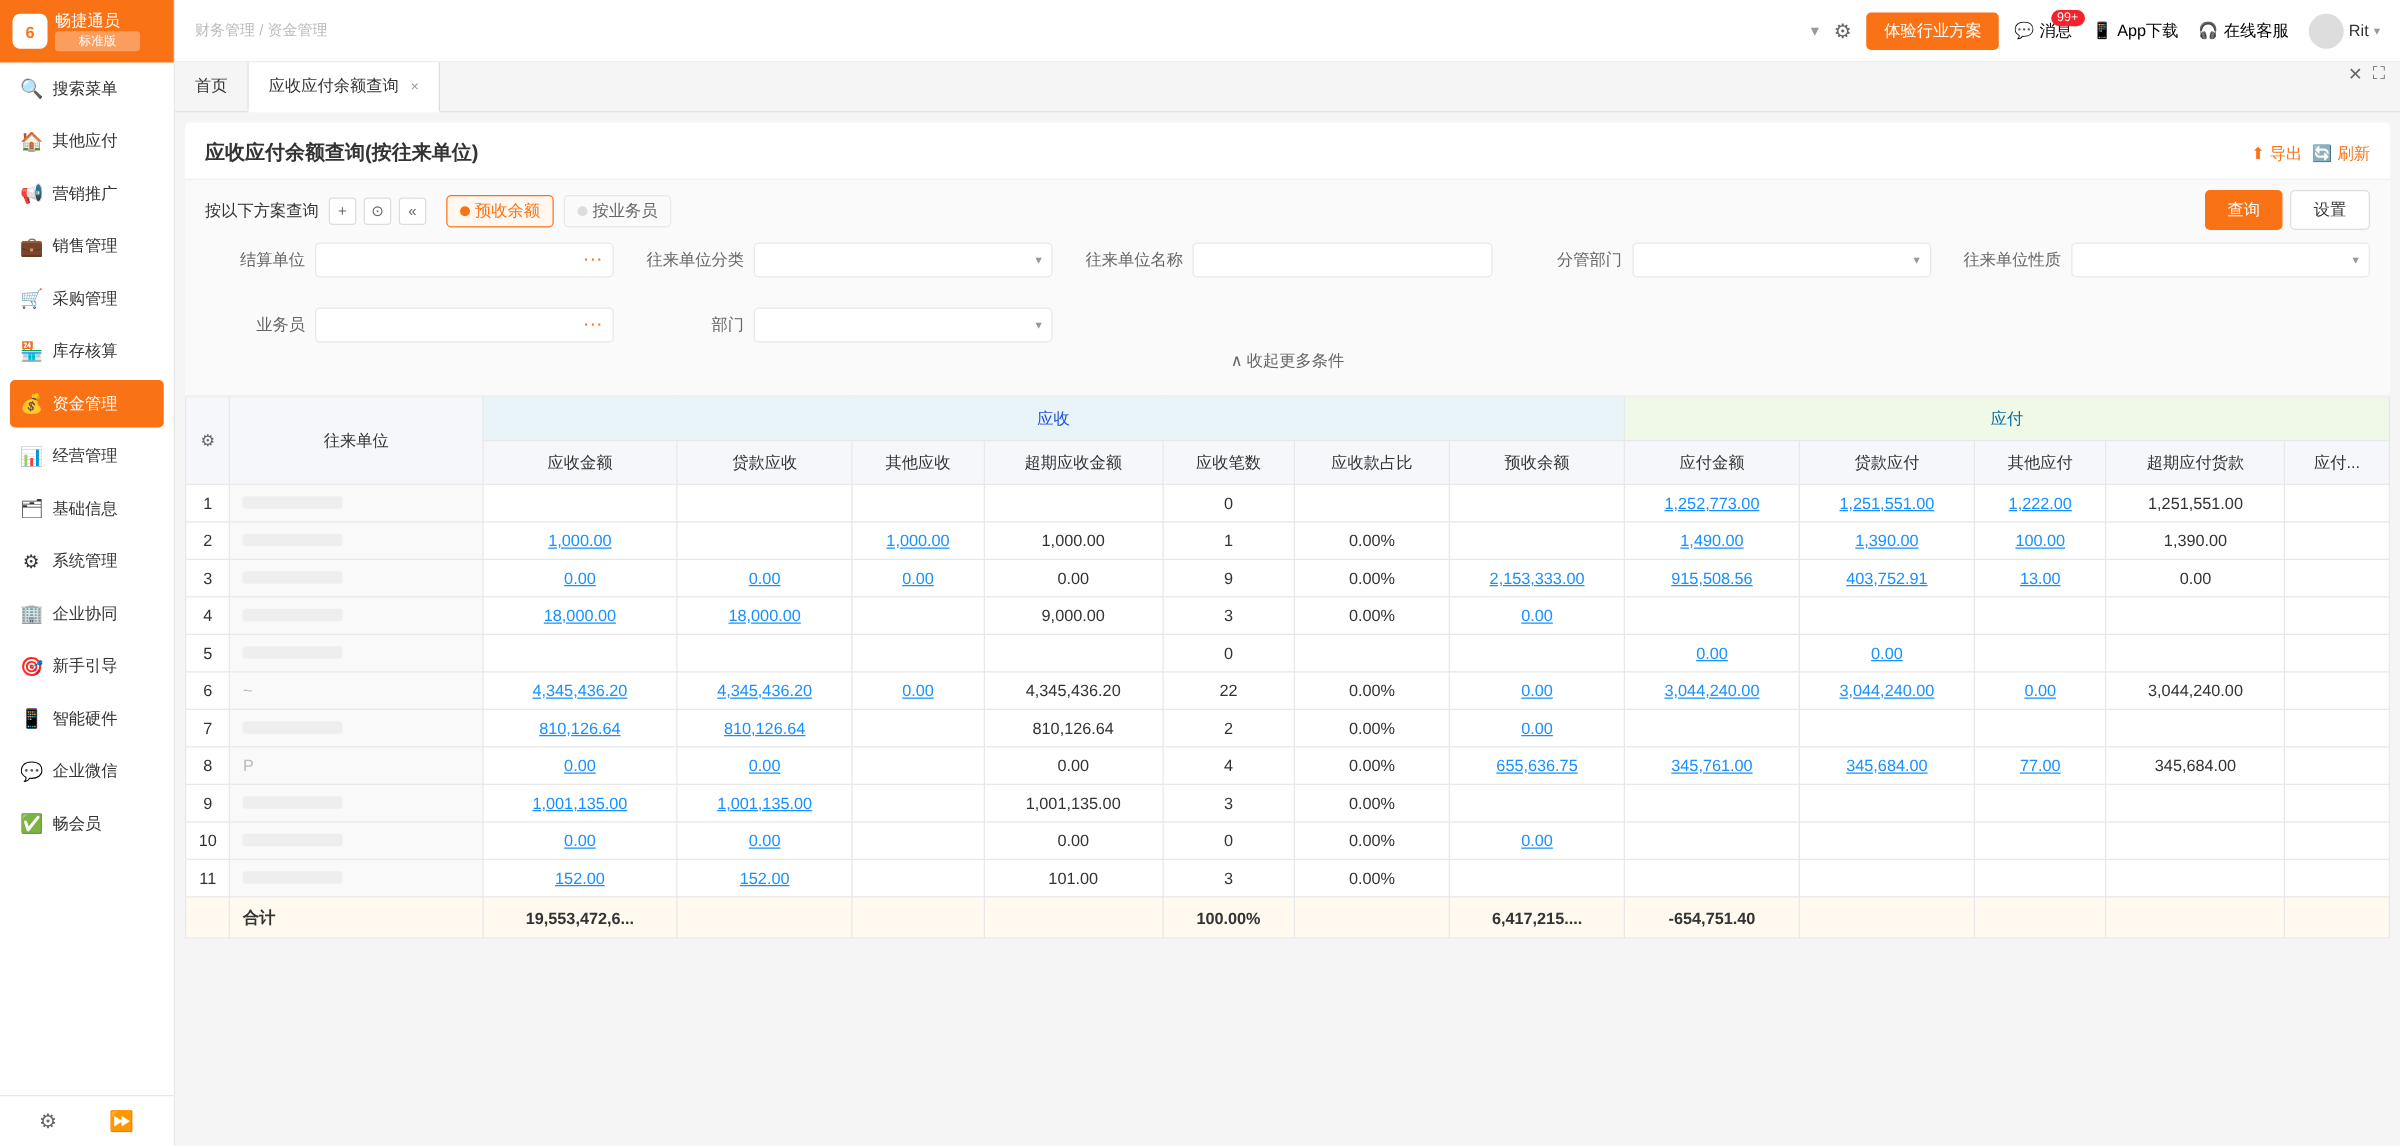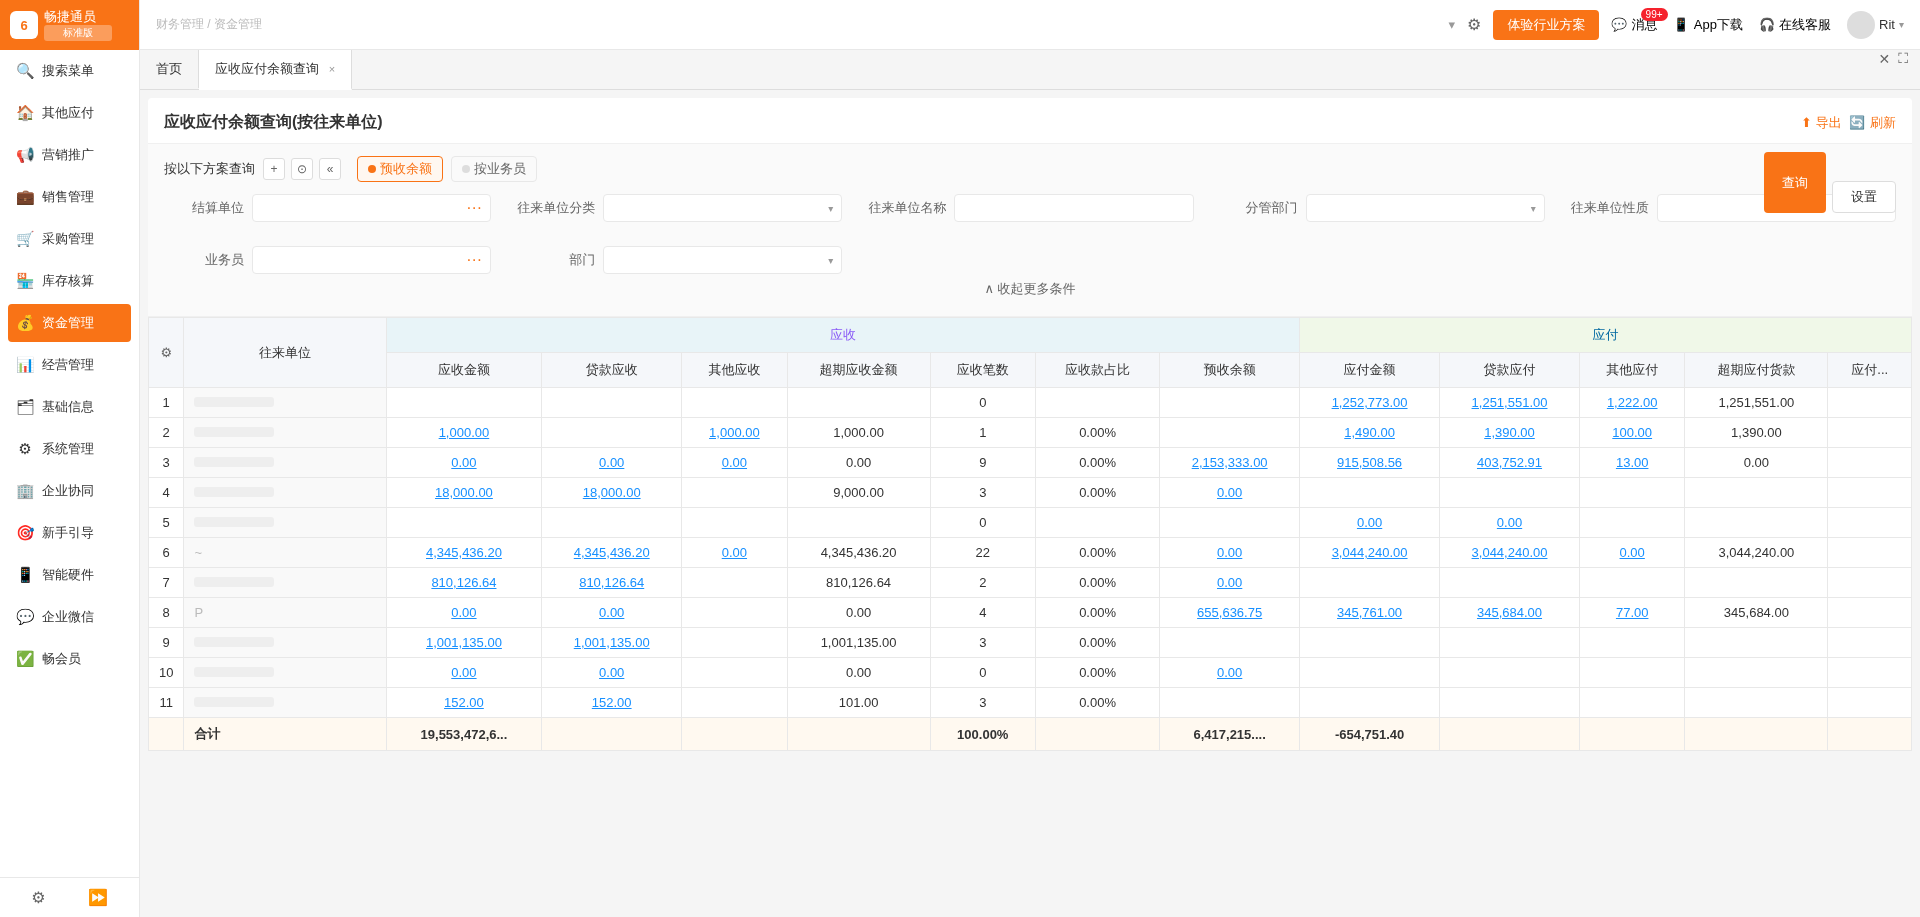--- a/index.html
+++ b/index.html
@@ -60,21 +60,21 @@
 
     .filter-grid { display: grid; grid-template-columns: 1fr 1fr 1fr 1fr 1fr; gap: 24px 24px; margin-top: 12px; }
     .filter-item { display: flex; align-items: center; gap: 8px; }
     .filter-label { color: #666; min-width: 80px; text-align: right; font-size: 13px; }
     .filter-input { flex: 1; border: 1px solid #e8e8e8; border-radius: 4px; padding: 4px 8px; background: #fff; color: #333; display: flex; align-items: center; justify-content: space-between; cursor: pointer; min-height: 28px; }
     .filter-input-dots { color: #f97316; font-size: 16px; }
     .filter-dropdown { color: #999; font-size: 10px; }
 
     .collapse-bar { text-align: center; padding: 6px; color: #666; cursor: pointer; font-size: 12px; }
     .btn-query { background: #f97316; color: #fff; border: none; border-radius: 4px; padding: 6px 18px; cursor: pointer; font-size: 13px; }
-    .btn-set { background: #fff; color: #333; border: 1px solid #ddd; border-radius: 4px; padding: 6px 18px; cursor: pointer; font-size: 13px; margin-top: 29px; }
+    .btn-set { background: #fff; color: #333; border: 1px solid #ddd; border-radius: 4px; padding: 6px 18px; cursor: pointer; font-size: 13px; }
 
     
     .table-container { overflow: auto; flex: 1; }
     .data-table { width: 100%; border-collapse: collapse; font-size: 12px; }
     .data-table th { background: #f5f7fa; color: #333; padding: 8px 10px; border: 1px solid #e8e8e8; text-align: center; font-weight: normal; white-space: nowrap; }
     .data-table td { padding: 7px 10px; border: 1px solid #e8e8e8; color: #333; white-space: nowrap; text-align: center; }
     .data-table td.left { text-align: left; }
     .data-table td a, .data-table td .link { color: #1890ff; text-decoration: underline; cursor: pointer; }
     .table-footer td { background: #fff9f0; font-weight: bold; color: #333; }
     .th-group { text-align: center; border-bottom: 1px solid #e8e8e8; }
@@ -308,21 +308,21 @@
       </div>
 
       <div class="table-container" style="overflow-x:auto;">
         <table class="data-table">
           <thead>
             <tr>
               <th rowspan="2" style="width:32px;">
                 <span class="settings-icon">⚙</span>
               </th>
               <th rowspan="2" style="min-width:140px;">往来单位</th>
-              <th colspan="7" class="th-group" style="background:#e8f4f8;color:#8b5cf6;">应收</th>
+              <th colspan="7" class="th-group" style="background:#e8f4f8;color:#1d4ed8;">应收</th>
               <th colspan="5" class="th-group" style="background:#f0f8e8;color:#0369a1;">应付</th>
             </tr>
             <tr>
               <th>应收金额</th>
               <th>贷款应收</th>
               <th>其他应收</th>
               <th>超期应收金额</th>
               <th>应收笔数</th>
               <th>应收款占比</th>
               <th>预收余额</th>

